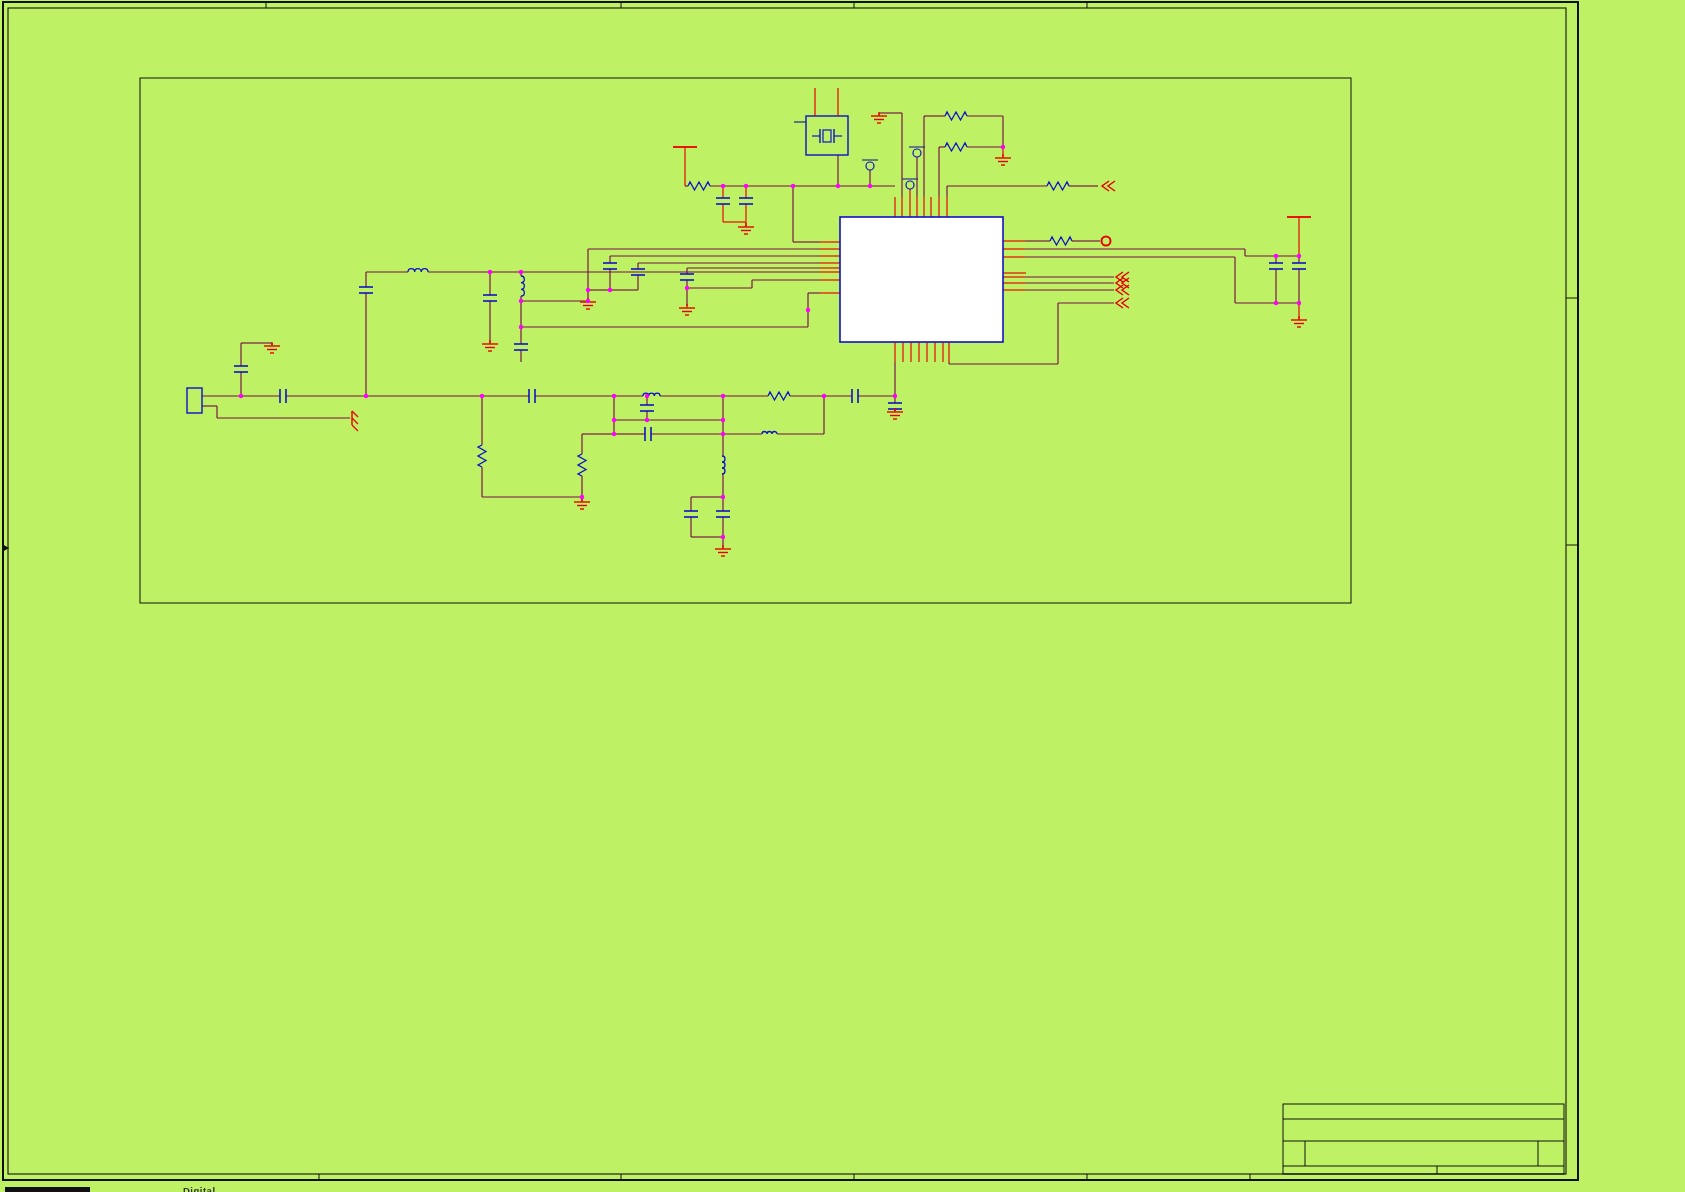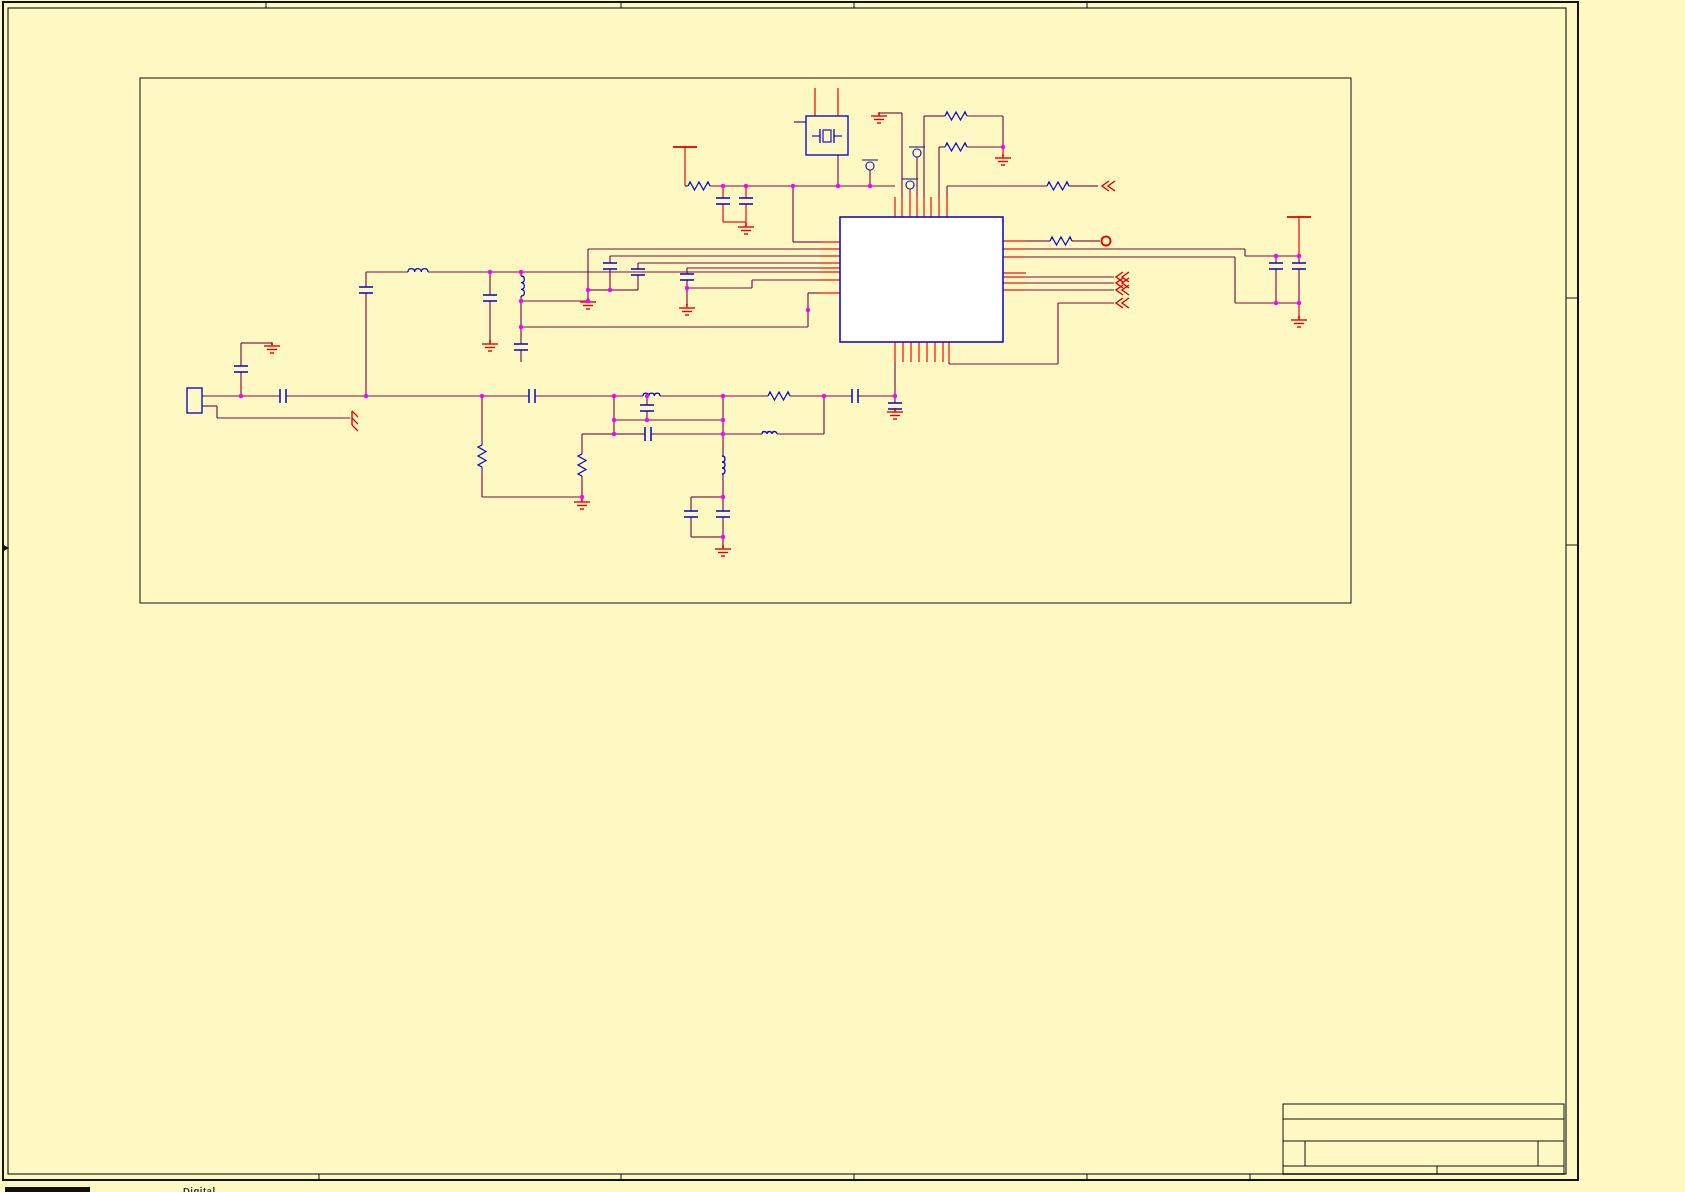--- a/index.html
+++ b/index.html
@@ -1,16 +1,16 @@
 <!DOCTYPE html>
 <html><head>
 <meta charset="utf-8">
 <style>
   html,body{margin:0;padding:0;background:#e8e8e8;}
-  .page{position:relative;width:1685px;height:1192px;background:#fef9c3;overflow:hidden;
+  .page{position:relative;width:1685px;height:1192px;background:#bef264;overflow:hidden;
         font-family:"Liberation Sans",sans-serif;}
   svg{position:absolute;left:0;top:0;}
   .footer-bar{position:absolute;left:5px;top:1187px;width:85px;height:5px;background:#111;}
   .footer-text{position:absolute;left:183px;top:1185px;height:7px;width:160px;overflow:hidden;
                font-size:9.5px;font-weight:bold;color:#333;letter-spacing:.5px;}
 </style>
 </head>
 <body>
 
 <div class="page">

